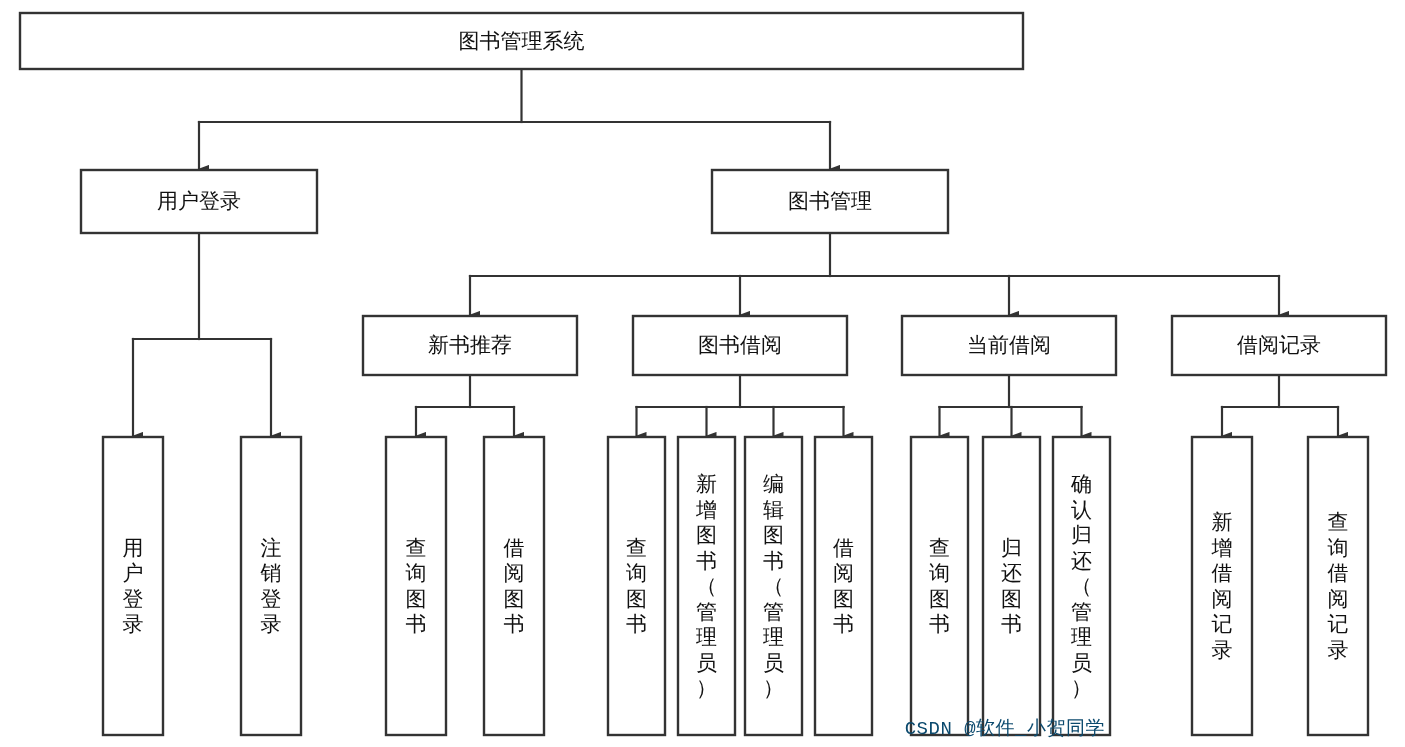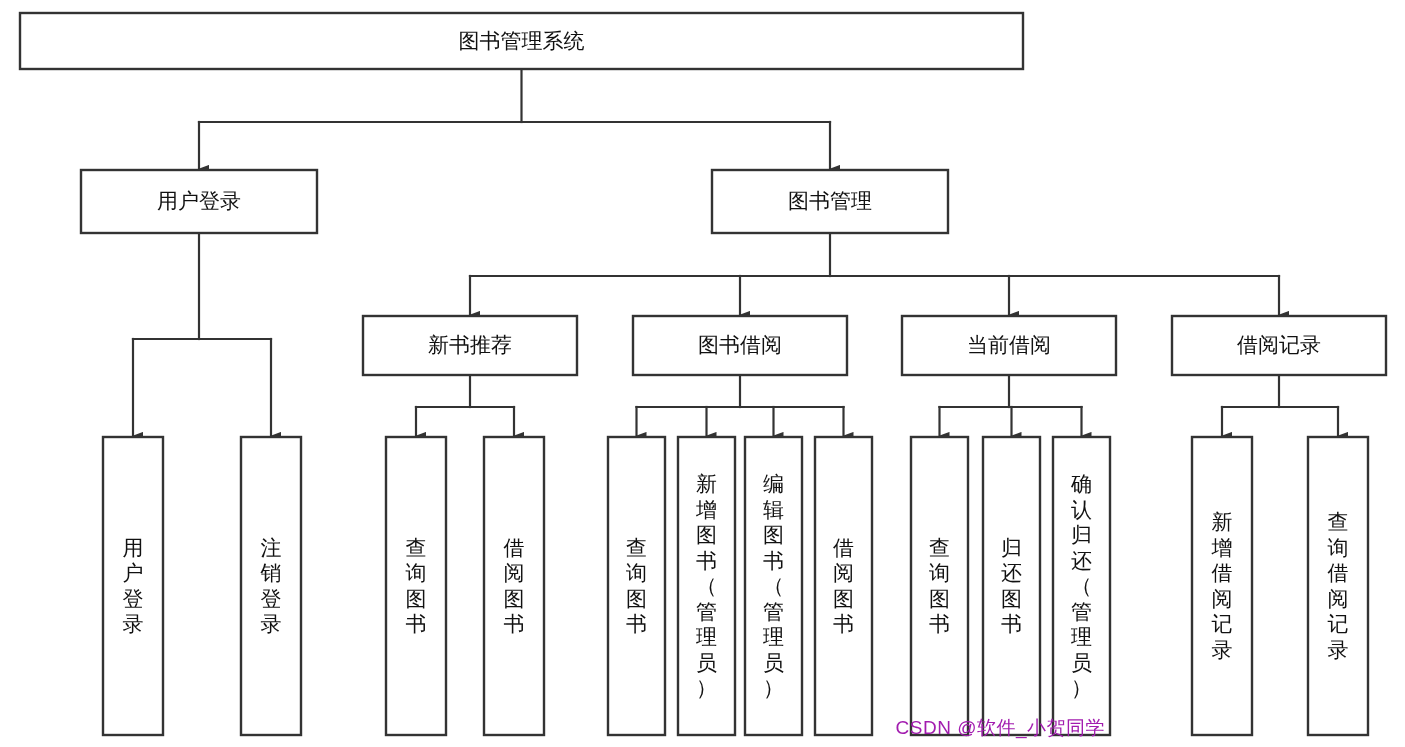--- a/index.html
+++ b/index.html
@@ -45,23 +45,23 @@
   .node-label-vertical {
     font-family: "Liberation Sans", "DejaVu Sans", sans-serif;
     font-size: 21px;
     fill: #111111;
     text-anchor: middle;
   }
   .watermark-text {
     position: absolute;
     right: 14px;
     bottom: 6px;
-    font-family: Liberation Sans, sans-serif;
+    font-family: Liberation Mono, monospace;
     font-size: 19px;
-    color: #a21caf;
+    color: #0c4a6e;
     letter-spacing: 0.5px;
     white-space: nowrap;
     user-select: none;
   }
 </style>
 </head>
 <body>
 
 <div id="diagram-root">
   <svg id="flowchart" viewBox="0 0 1405 747" xmlns="http://www.w3.org/2000/svg">

